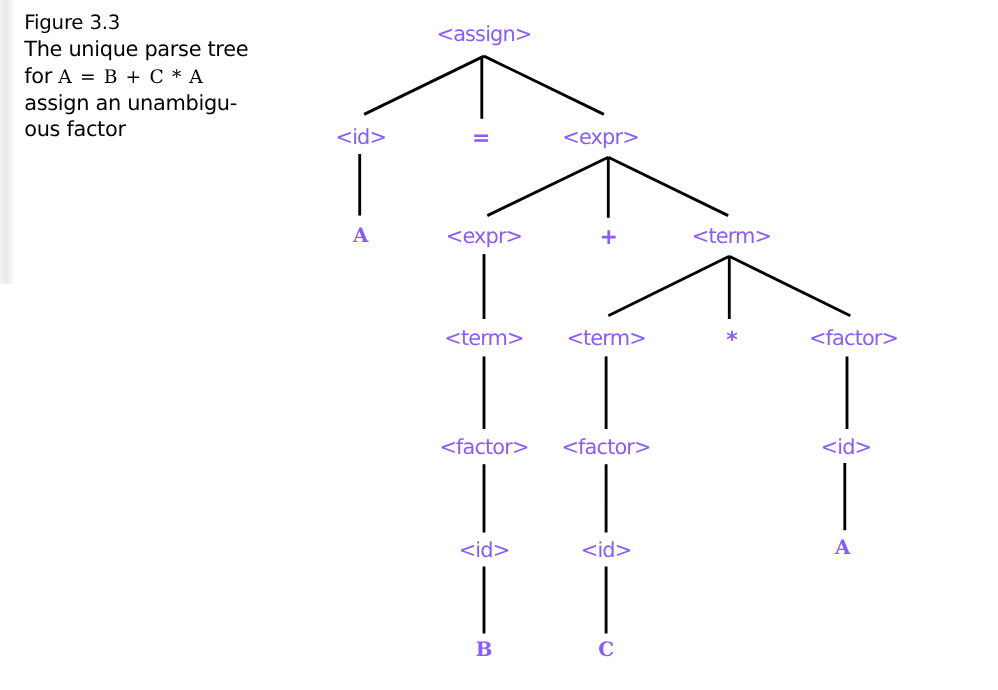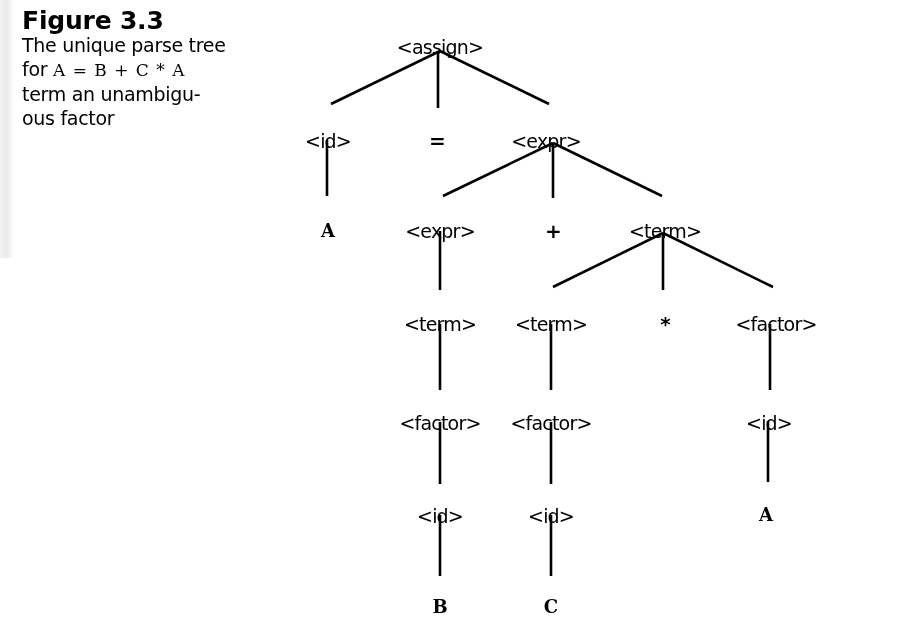--- a/index.html
+++ b/index.html
@@ -29,22 +29,22 @@
   
   .caption {
     position: absolute;
     left: 22px;
     top: 8px;
     width: 262px;
     color: #000000;
   }
   .caption-title {
     font-family: "DejaVu Sans", sans-serif;
-    font-weight: bold;
-    font-size: 25px;
+    font-weight: normal;
+    font-size: 18px;
     line-height: 25px;
     letter-spacing: -0.2px;
   }
   .caption-line {
     font-family: "DejaVu Sans", sans-serif;
     font-size: 19px;
     line-height: 24px;
     letter-spacing: -0.3px;
     white-space: pre;
   }
@@ -58,26 +58,25 @@
   
   .tree-svg {
     position: absolute;
     left: 0;
     top: 0;
   }
   .node {
     position: absolute;
     transform: translate(-50%, -50%);
     white-space: nowrap;
-    color: #000000;
+    color: #8b5cf6;
     font-family: "DejaVu Sans", sans-serif;
     font-size: 19px;
     line-height: 20px;
     letter-spacing: -0.8px;
-    margin-top: 16px;
   }
   .node.term {
     font-family: "DejaVu Serif", serif;
     font-weight: bold;
     font-size: 18px;
     letter-spacing: 0;
   }
   .node.op {
     font-family: "DejaVu Sans", sans-serif;
     font-weight: bold;
@@ -89,21 +88,21 @@
 
 <div id="page">
 
   <div class="scan-band"></div>
 
   <div class="caption">
     <div class="caption-title">Figure 3.3</div>
     <div id="caption-lines">
         <div class="caption-line"><span>The unique parse tree</span></div>
         <div class="caption-line"><span>for </span><span class="code">A = B + C * A</span></div>
-        <div class="caption-line"><span>term an unambigu-</span></div>
+        <div class="caption-line"><span>assign an unambigu-</span></div>
         <div class="caption-line"><span>ous factor</span></div>
       </div>
   </div>
 
   <svg class="tree-svg" width="907" height="627" viewBox="0 0 907 627">
     <g id="edge-group" stroke="#000000" stroke-width="2.6" stroke-linecap="butt">
         <line x1="440" y1="51" x2="331" y2="104"></line>
         <line x1="438" y1="51" x2="438" y2="108"></line>
         <line x1="440" y1="51" x2="549" y2="104"></line>
         <line x1="327" y1="140" x2="327" y2="196"></line>

